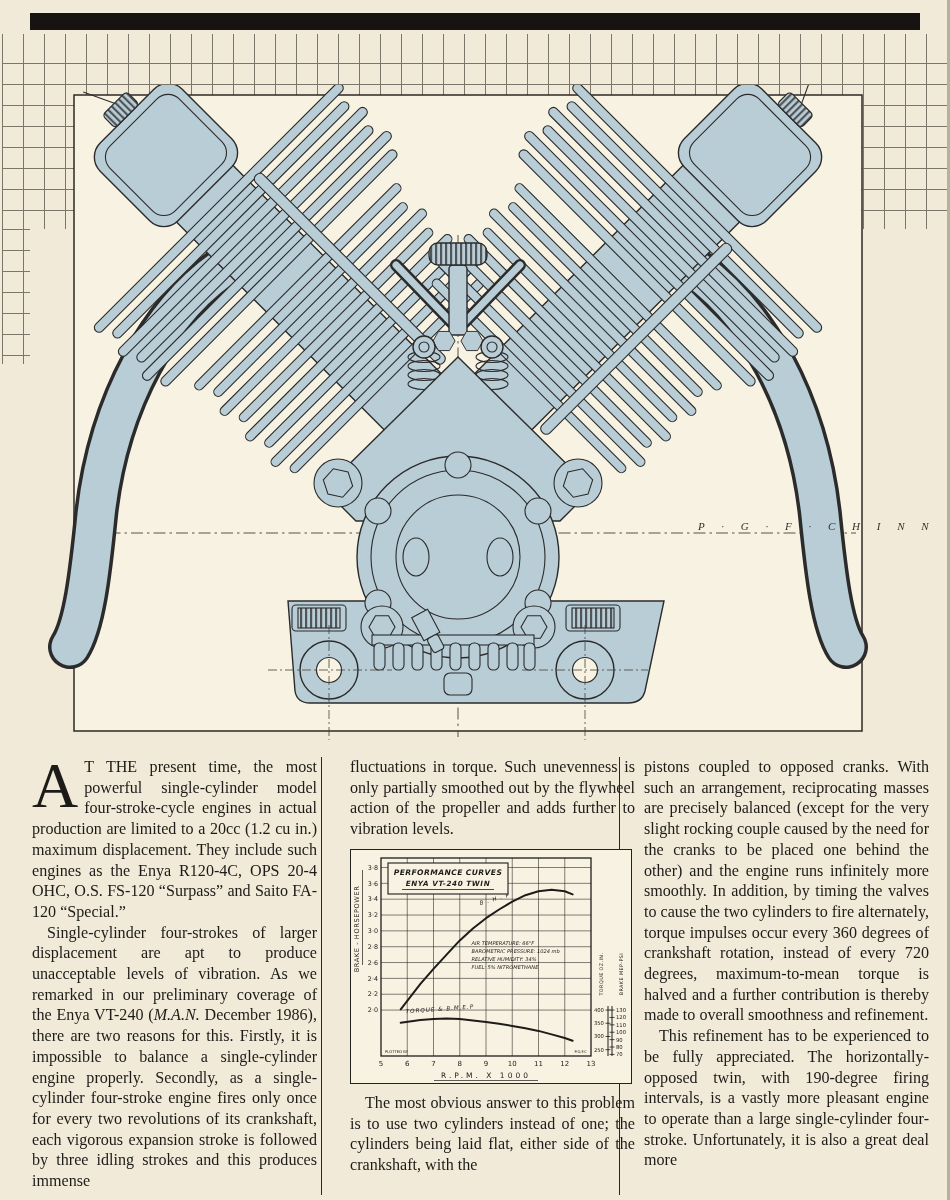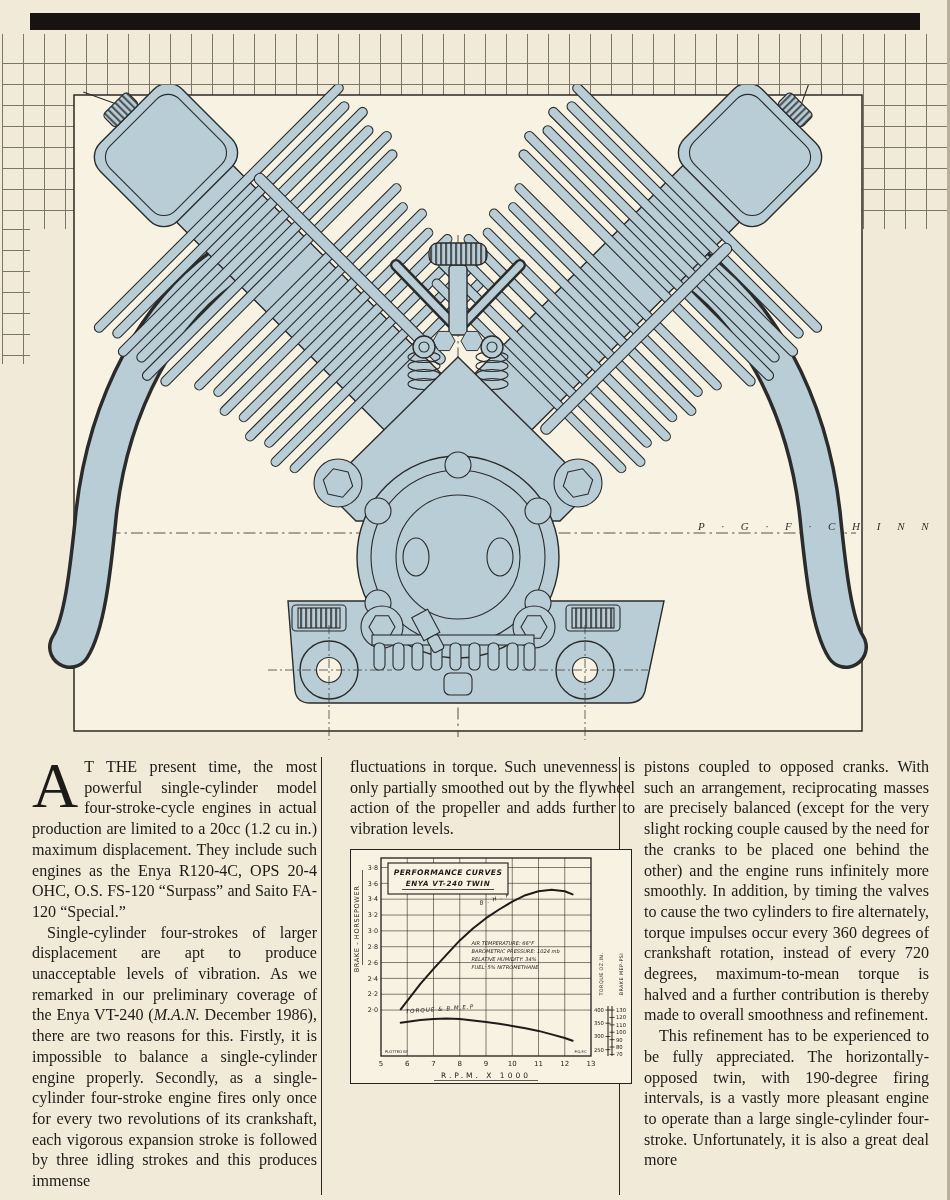--- a/index.html
+++ b/index.html
@@ -291,18 +291,19 @@
         <text x="97" y="36" text-anchor="middle" style="font-family:&quot;DejaVu Sans&quot;,sans-serif;fill:#1e1c19;font-size:7.2px;font-style:italic;font-weight:bold;letter-spacing:0.6px;">ENYA VT-240 TWIN</text>
         <line x1="51" y1="39.5" x2="143" y2="39.5" stroke="#1e1c19" stroke-width="0.8"></line>
         <text x="120.56249999999999" y="95.12" text-anchor="start" style="font-family:&quot;DejaVu Sans&quot;,sans-serif;fill:#1e1c19;font-size:5.1px;font-style:italic;">AIR TEMPERATURE:  66°F</text>
         <text x="120.56249999999999" y="103.12" text-anchor="start" style="font-family:&quot;DejaVu Sans&quot;,sans-serif;fill:#1e1c19;font-size:5.1px;font-style:italic;">BAROMETRIC PRESSURE: 1024 mb</text>
         <text x="120.56249999999999" y="111.12" text-anchor="start" style="font-family:&quot;DejaVu Sans&quot;,sans-serif;fill:#1e1c19;font-size:5.1px;font-style:italic;">RELATIVE HUMIDITY:  34%</text>
         <text x="120.56249999999999" y="119.12" text-anchor="start" style="font-family:&quot;DejaVu Sans&quot;,sans-serif;fill:#1e1c19;font-size:5.1px;font-style:italic;">FUEL: 5% NITROMETHANE</text>
         <text x="34" y="203" style="font-family:&quot;DejaVu Sans&quot;,sans-serif;fill:#1e1c19;font-size:3.8px;">PLOTTED BY</text>
         <text x="236" y="203" text-anchor="end" style="font-family:&quot;DejaVu Sans&quot;,sans-serif;fill:#1e1c19;font-size:3.8px;">P.G.F.C</text>
       </svg>
   </div>
+  <p class="ind">The most obvious answer to this problem is to use two cylinders instead of one; the cylinders being laid flat, either side of the crankshaft, with the</p>
 </div>
 
 <div class="col" id="col-3">
   <p>pistons coupled to opposed cranks. With such an arrangement, reciprocating masses are precisely balanced (except for the very slight rocking couple caused by the need for the cranks to be placed one behind the other) and the engine runs infinitely more smoothly. In addition, by timing the valves to cause the two cylinders to fire alternately, torque impulses occur every 360 degrees of crankshaft rotation, instead of every 720 degrees, maximum-to-mean torque is halved and a further contribution is thereby made to overall smoothness and refinement.</p>
   <p class="ind">This refinement has to be experienced to be fully appreciated. The horizontally-opposed twin, with 190-degree firing intervals, is a vastly more pleasant engine to operate than a large single-cylinder four-stroke. Unfortunately, it is also a great deal more</p>
 </div>
 
 </body></html>

